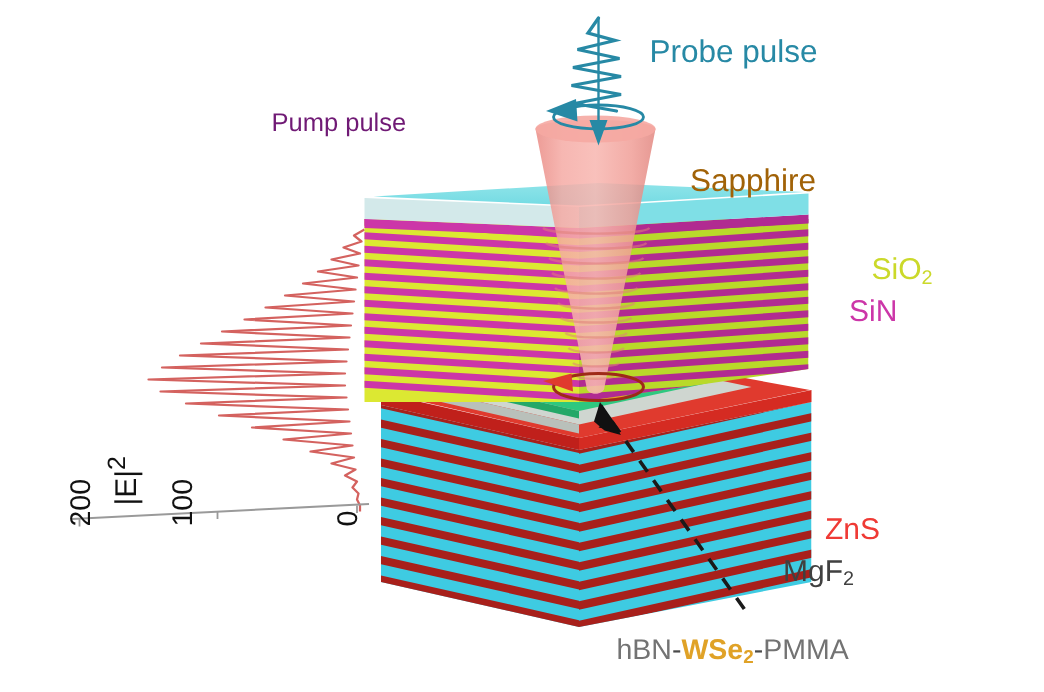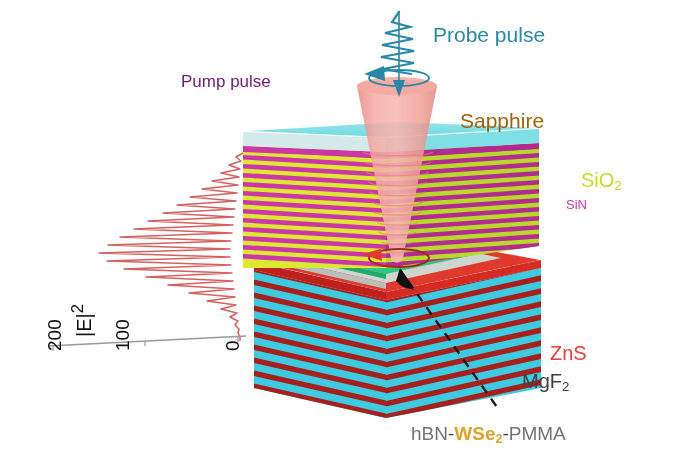--- a/index.html
+++ b/index.html
@@ -33,21 +33,21 @@
   .lbl sub {
     font-size: 0.66em;
     vertical-align: baseline;
     position: relative;
     bottom: -0.22em;
   }
   #lbl-probe   { left: 433px; top: 24px;  font-size: 21px; color: #2789a5; }
   #lbl-pump    { left: 181px; top: 73px;  font-size: 17px; color: #701a75; }
   #lbl-sapph   { left: 460px; top: 110px; font-size: 21px; color: #a16207; }
   #lbl-sio2    { left: 533px; top: 170px; font-size: 20px; color: #cbd92a; margin-left: 48px; }
-  #lbl-sin     { left: 566px; top: 198px; font-size: 13px; color: #cc36a8; }
+  #lbl-sin     { left: 566px; top: 198px; font-size: 20px; color: #cc36a8; }
   #lbl-zns     { left: 550px; top: 343px; font-size: 20px; color: #ef3a35; }
   #lbl-mgf2    { left: 522px; top: 371px; font-size: 20px; color: #404040; }
   #lbl-hetero  { left: 411px; top: 424px; font-size: 19px; color: #808080; }
   #lbl-hetero .hbn  { color: #737373; }
   #lbl-hetero .wse  { color: #e0a227; font-weight: bold; }
   #lbl-hetero .pmma { color: #737373; }
   #lbl-hetero .dash { color: #4a4a4a; }
 
   .axtick {
     position: absolute;

